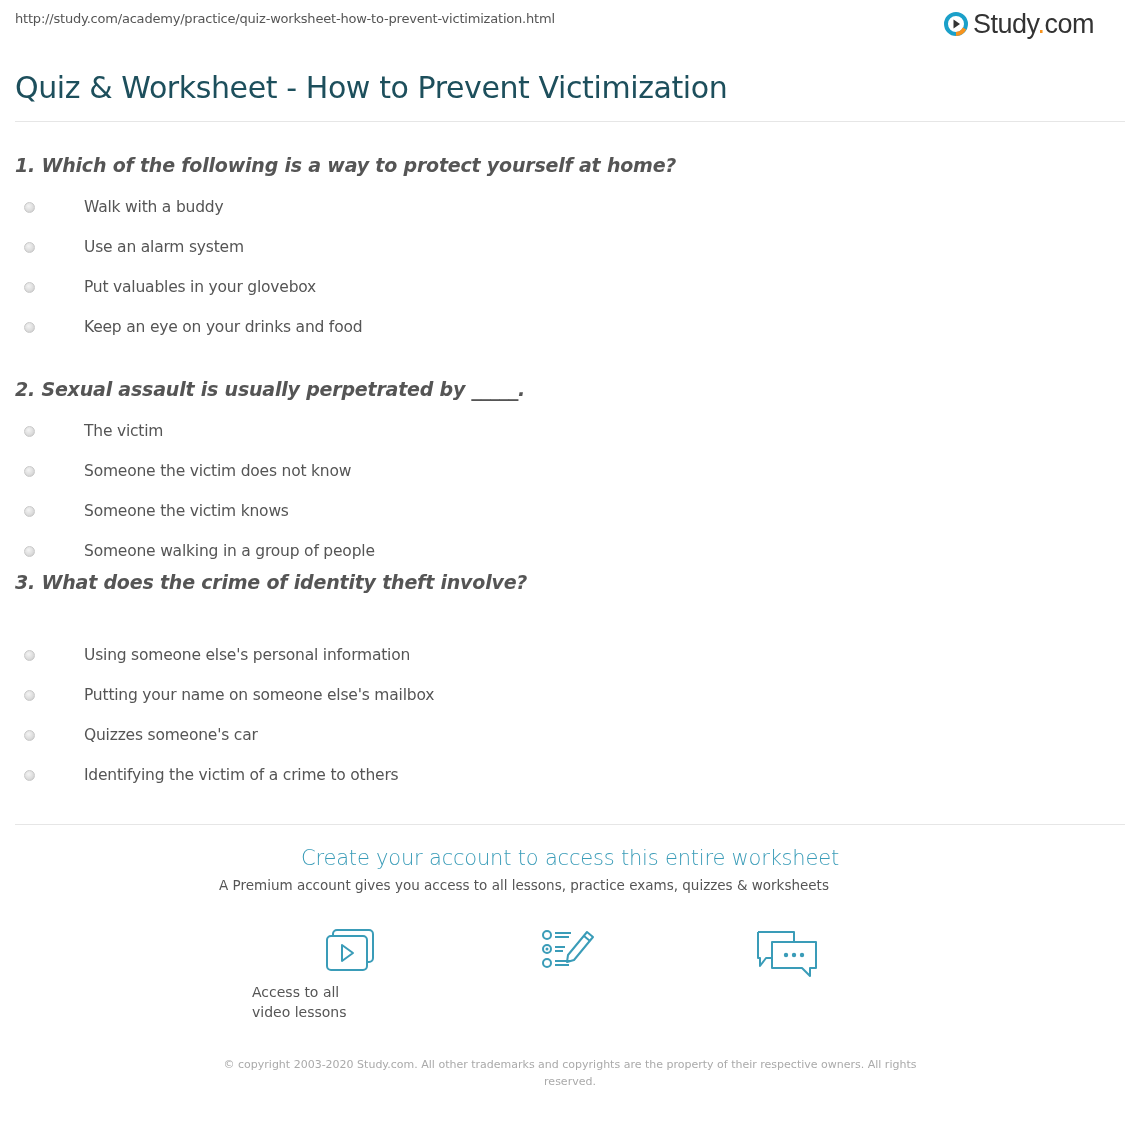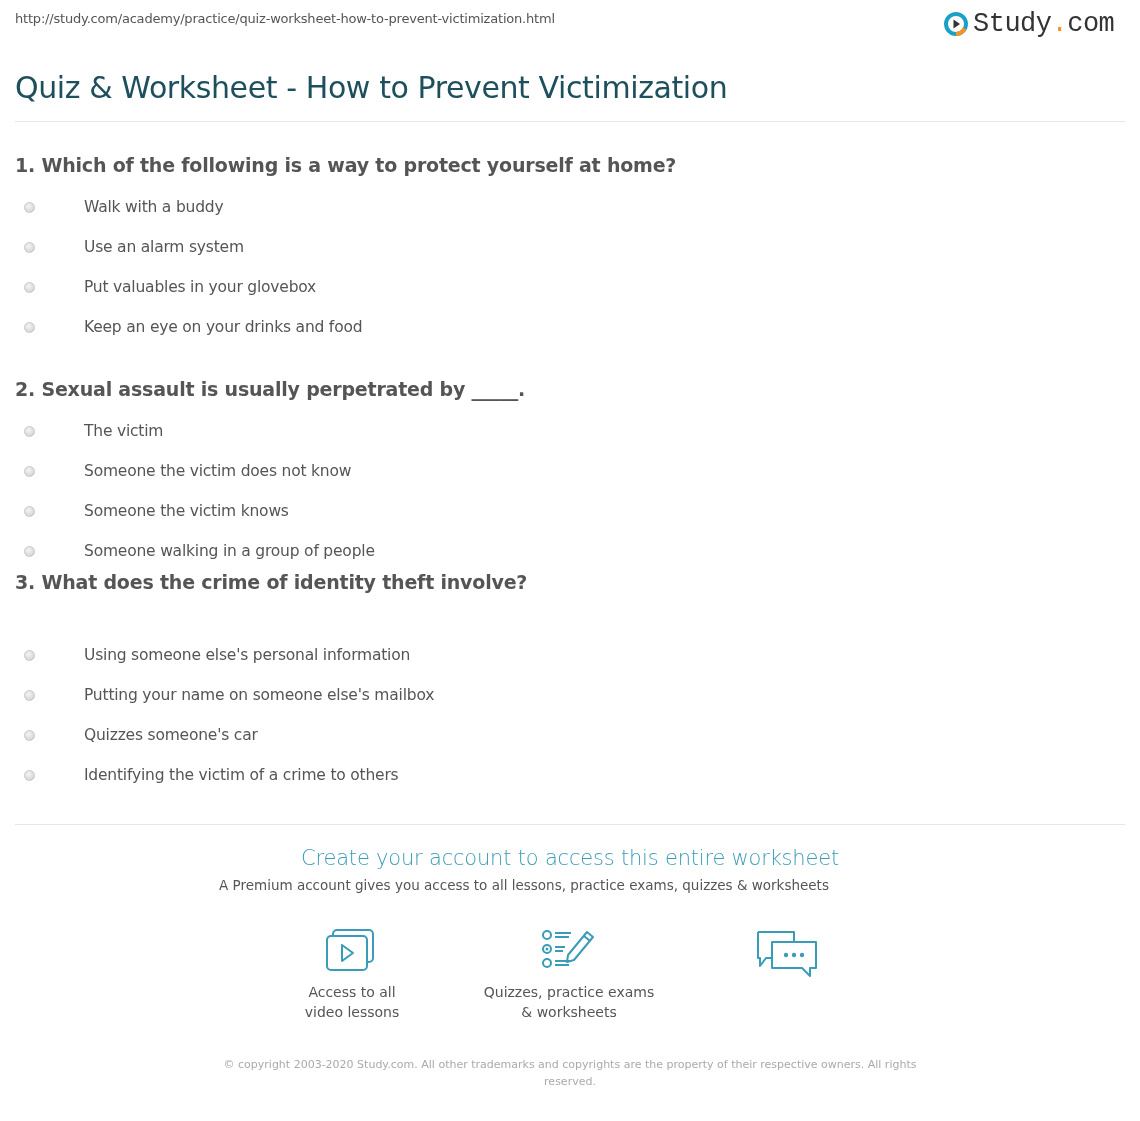--- a/index.html
+++ b/index.html
@@ -11,52 +11,52 @@
   .url {
     position: absolute; left: 15px; top: 11px;
     font-size: 13px; color: #555555; letter-spacing: -0.2px;
   }
   .logo {
     position: absolute; left: 944px; top: 8px; height: 32px;
     display: flex; align-items: center;
   }
   .logo svg { display: block; }
   .logo-text {
-    font-family: Liberation Mono, monospace; font-size: 27px; color: #333333;
+    font-family: Liberation Sans, sans-serif; font-size: 27px; color: #333333;
     letter-spacing: -0.5px; margin-left: 5px; line-height: 32px;
   }
   .logo-dot { color: #f7931e; }
   .page-title {
     position: absolute; left: 15px; top: 70px; margin: 0;
     font-size: 30px; font-weight: normal; color: #1d4f5c; letter-spacing: -0.4px;
   }
   .hr { position: absolute; left: 15px; width: 1110px; height: 1px; background: #e6e6e6; }
   .question {
     position: absolute; left: 15px; margin: 0;
-    font-size: 19px; font-weight: bold; color: #555555; letter-spacing: -0.2px;
+    font-size: 19px; font-weight: bold; color: #555555; letter-spacing: -0.2px; font-style: italic;
   }
   .option {
     position: absolute; left: 24px; display: flex; align-items: center;
     font-size: 15.5px; color: #555555; letter-spacing: -0.2px; gap: 36px;
   }
   .radio {
     width: 9px; height: 9px; border-radius: 50%;
     background: radial-gradient(circle at 40% 35%, #f4f4f4 0%, #dcdcdc 60%, #c4c4c4 100%);
     border: 1px solid #c9c9c9; margin-right: 13px; margin-left: 0px; flex: none;
   }
   .cta-title {
     position: absolute; left: 0; width: 1140px; top: 846px; text-align: center;
     font-size: 21px; color: #3a9cb8; font-weight: 300; letter-spacing: -0.2px;
   }
   .cta-sub {
     position: absolute; left: 0; width: 1048px; top: 877px; text-align: center;
     font-size: 13.5px; color: #555555;
   }
   .feature {
-    position: absolute; width: 200px; text-align: center; top: 928px;
+    position: absolute; width: 200px; text-align: left; top: 928px;
   }
   .feature svg { display: block; margin: 0 auto; }
   .feature-label {
     margin-top: 10px; font-size: 14px; line-height: 20px; color: #555555;
   }
   .copyright {
     position: absolute; left: 215px; width: 710px; top: 1056px; text-align: center;
     font-size: 11px; line-height: 17px; color: #aaaaaa;
   }
 </style>
@@ -157,24 +157,20 @@
     <circle cx="6" cy="35" r="4" fill="none" stroke="#3a9cb8" stroke-width="2"></circle>
     <line x1="14" y1="5" x2="30" y2="5" stroke="#3a9cb8" stroke-width="2"></line>
     <line x1="14" y1="9" x2="28" y2="9" stroke="#3a9cb8" stroke-width="2"></line>
     <line x1="14" y1="19" x2="24" y2="19" stroke="#3a9cb8" stroke-width="2"></line>
     <line x1="14" y1="23" x2="22" y2="23" stroke="#3a9cb8" stroke-width="2"></line>
     <line x1="14" y1="33" x2="30" y2="33" stroke="#3a9cb8" stroke-width="2"></line>
     <line x1="14" y1="37" x2="28" y2="37" stroke="#3a9cb8" stroke-width="2"></line>
     <path d="M27 27 L46 4 L52 9 L33 32 L26 34 Z" fill="none" stroke="#3a9cb8" stroke-width="2" stroke-linejoin="round"></path>
     <line x1="43" y1="8" x2="49" y2="13" stroke="#3a9cb8" stroke-width="2"></line>
   </svg>
-  <div class="feature-label">
-    <div>Quizzes, practice exams</div>
-    <div>&amp; worksheets</div>
-  </div>
 </div>
 
 <div class="feature" style="left:686px">
   <svg width="64" height="50" viewBox="0 0 64 50">
     <path d="M4 4 H40 V14 M18 30 H12 L6 38 V30 H4 V4" fill="none" stroke="#3a9cb8" stroke-width="2" stroke-linejoin="round"></path>
     <path d="M18 14 H62 V40 H56 V48 L48 40 H18 Z" fill="#ffffff" stroke="#3a9cb8" stroke-width="2" stroke-linejoin="round"></path>
     <circle cx="32" cy="27" r="2.2" fill="#3a9cb8"></circle>
     <circle cx="40" cy="27" r="2.2" fill="#3a9cb8"></circle>
     <circle cx="48" cy="27" r="2.2" fill="#3a9cb8"></circle>
   </svg>

